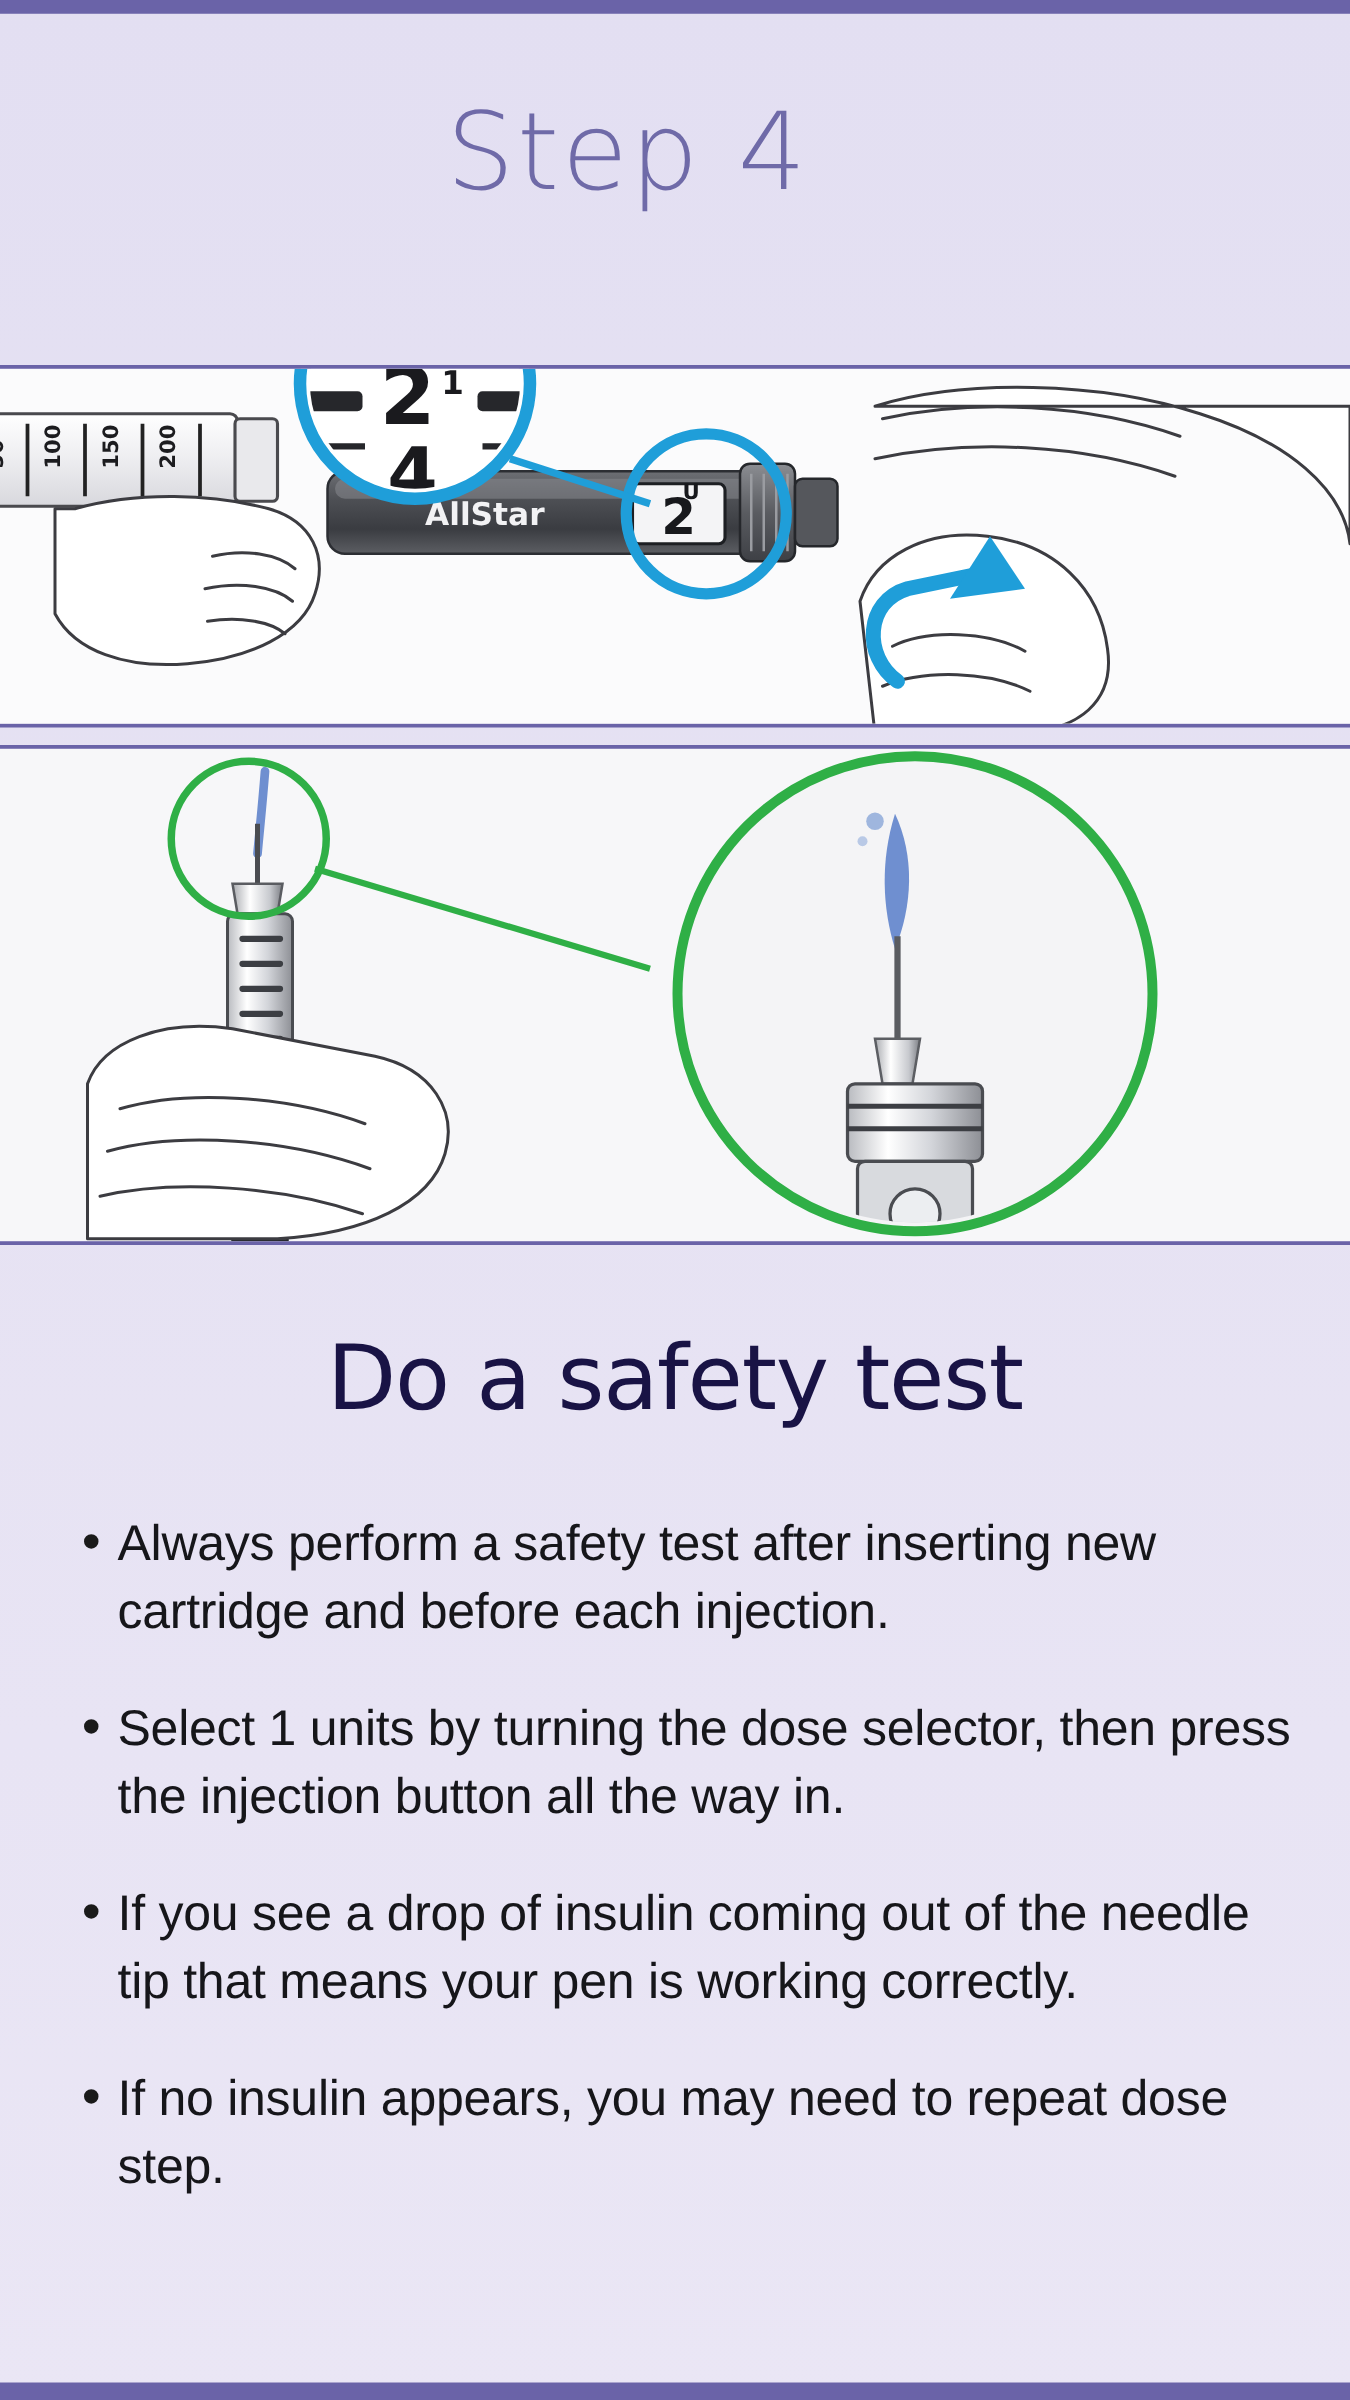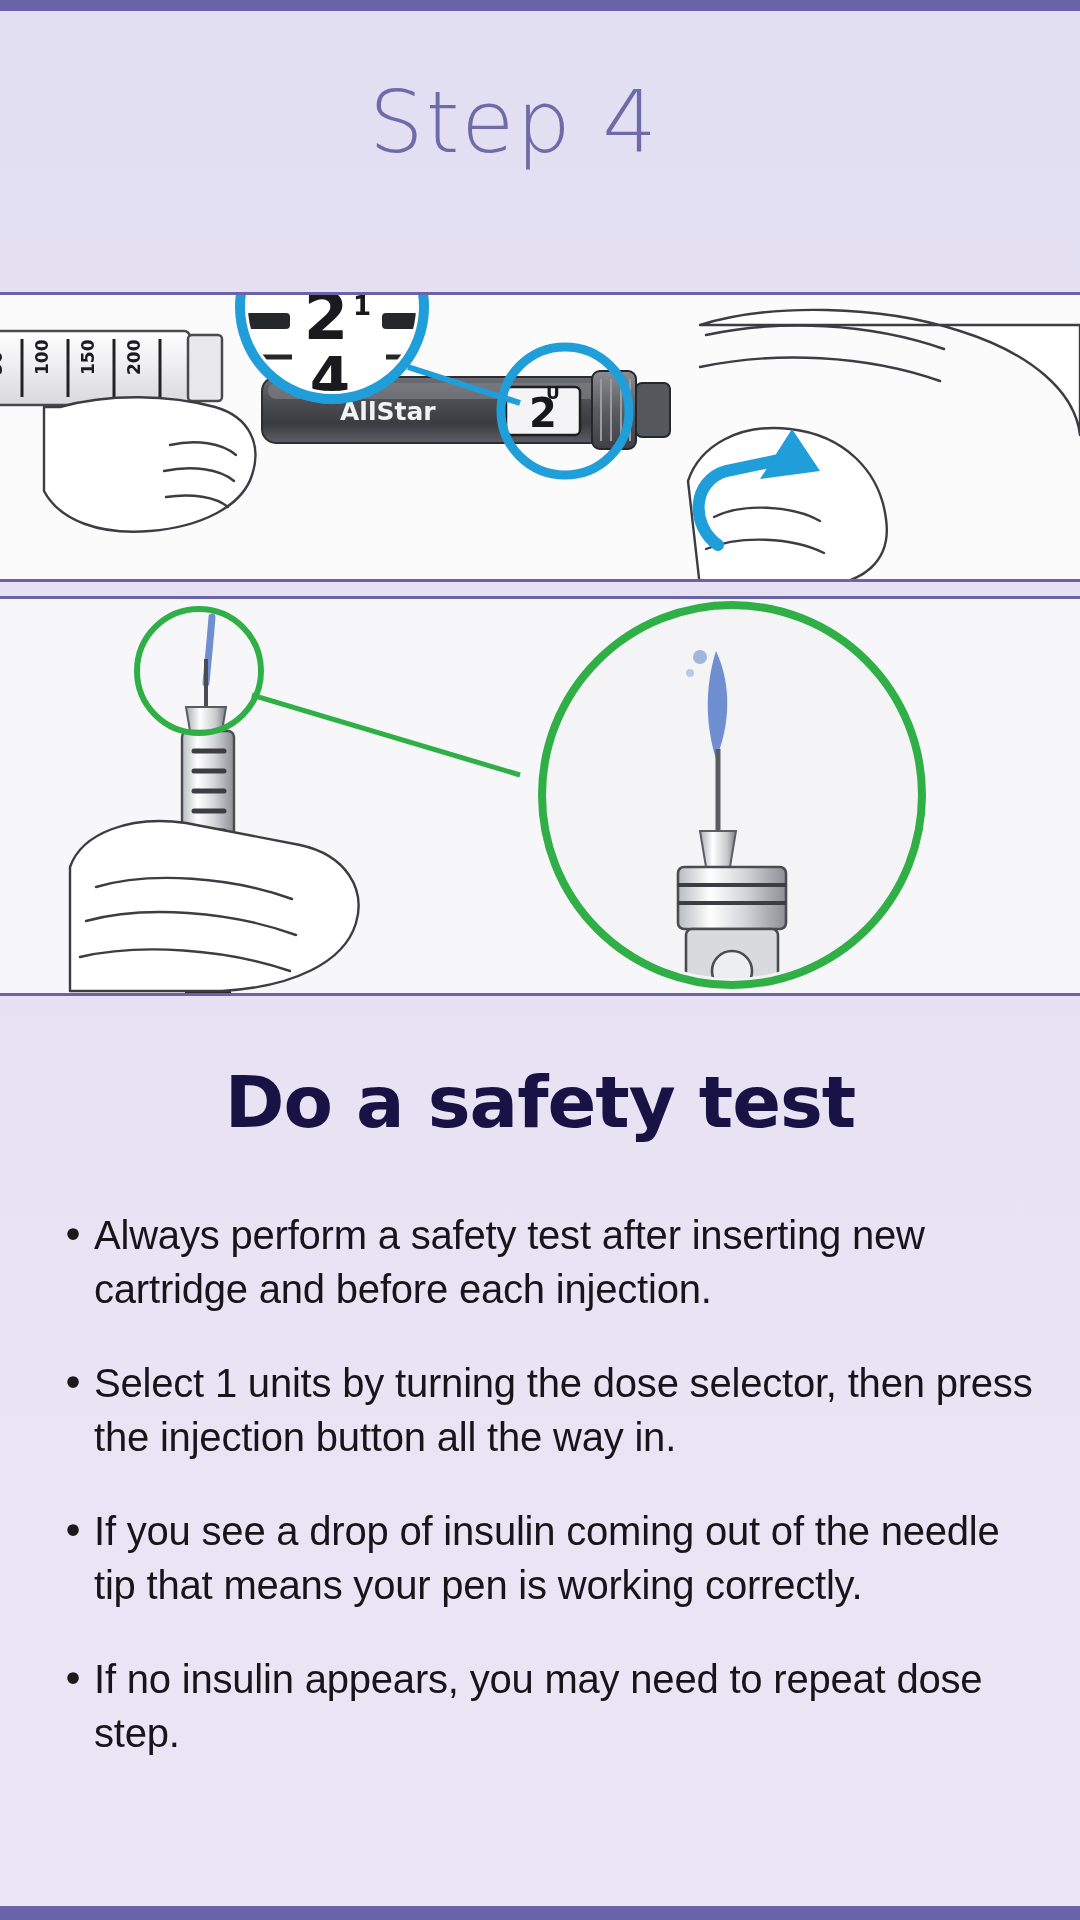--- a/index.html
+++ b/index.html
@@ -32,21 +32,21 @@
   .bar-bottom {
     position: absolute;
     left: 0; bottom: 0;
     width: 1080px; height: 14px;
     background: #6a63a8;
   }
 
   
   .step-title {
     position: absolute;
-    left: 12px; top: 72px;
+    left: 0; top: 72px;
     width: 1004px;
     text-align: center;
     font-size: 86px;
     font-weight: 300;
     letter-spacing: 2px;
     color: #6f6aa8;
     font-family: "DejaVu Sans", sans-serif;
   }
 
   
@@ -72,21 +72,21 @@
 
   .panel-svg { display:block; width: 1080px; height: 100%; }
 
   
   .headline {
     position: absolute;
     left: 0; top: 1060px;
     width: 1080px;
     text-align: center;
     font-size: 72px;
-    font-weight: bold;
+    font-weight: normal;
     color: #191345;
     font-family: "DejaVu Sans", sans-serif;
     letter-spacing: -1px;
   }
 
   
   .bullets {
     position: absolute;
     left: 52px;
     top: 1208px;

